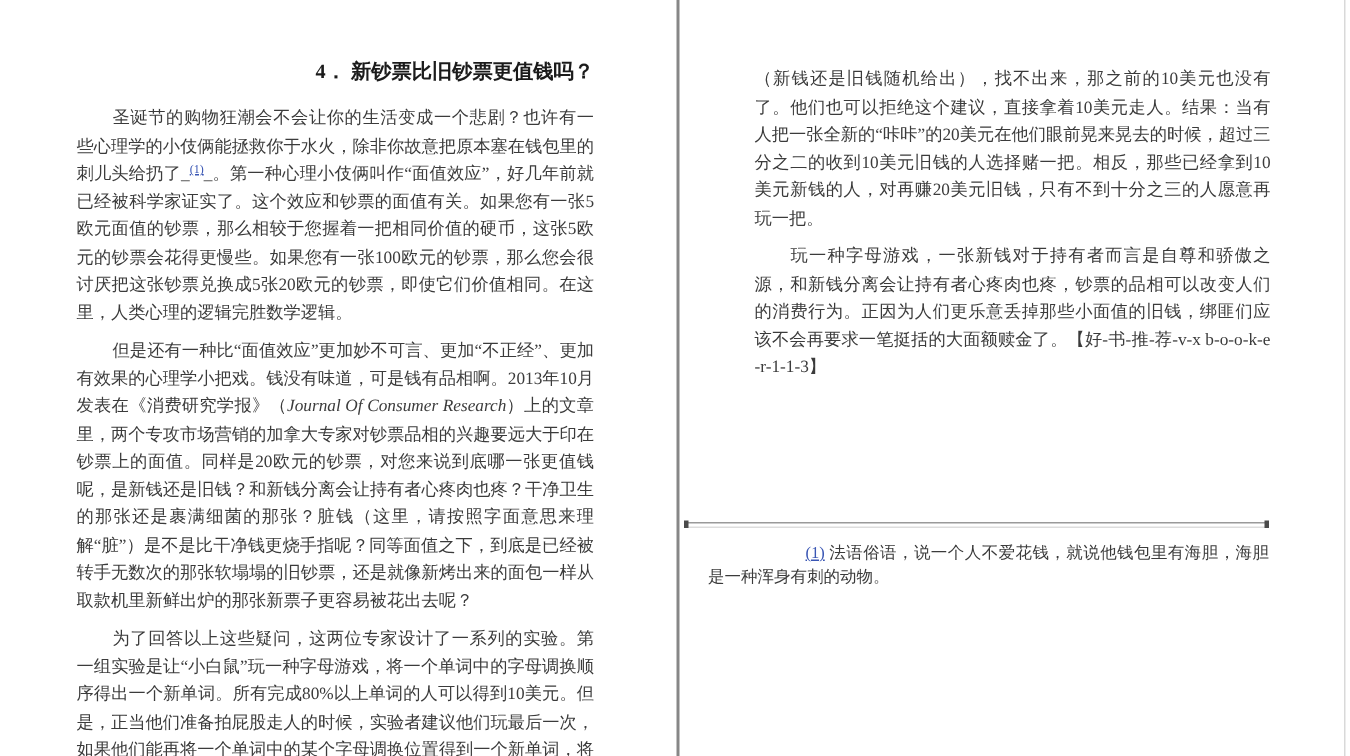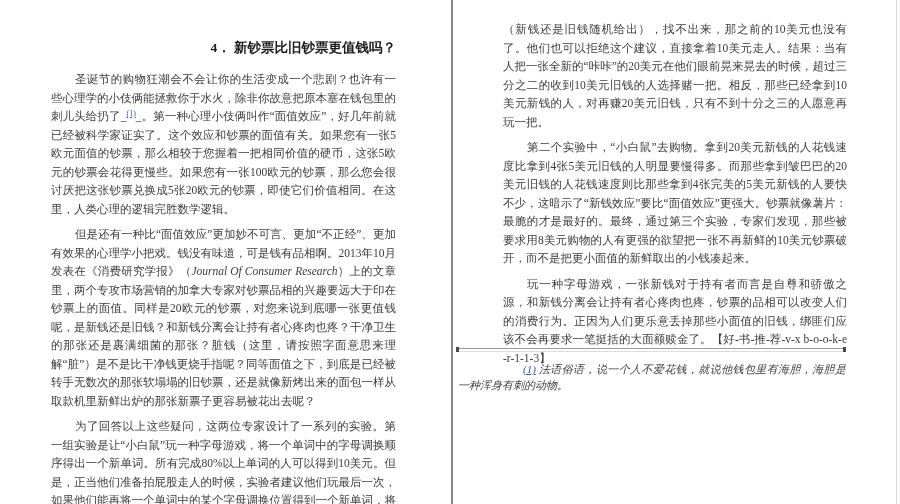--- a/index.html
+++ b/index.html
@@ -8,21 +8,21 @@
   }
   html,body{margin:0;padding:0;}
   body{
     width:900px;height:504px;position:relative;background:#ffffff;overflow:hidden;
     font-family:"Liberation Serif","DejaVu Serif",serif;
   }
   .page-divider{position:absolute;left:451px;top:0;width:2px;height:504px;background:var(--divider-color);}
   .right-edge-line{position:absolute;left:896px;top:0;width:1px;height:504px;background:#d9d9d9;}
   .page{position:absolute;color:var(--text-color);}
   .page-left{left:51px;top:34px;width:345px;}
-  .page-right{left:503px;top:20px;width:344px;}
+  .page-right{left:503px;top:44px;width:344px;}
   .chapter-title{
     margin:4px 0 12px 0;text-align:right;font-size:13.5px;line-height:20px;
     font-weight:bold;color:var(--title-color);
   }
   p.body{
     margin:0 0 7px 0;font-size:11.5px;line-height:18.5px;color:var(--text-color);
     text-align:justify;text-indent:24px;word-break:break-all;
   }
   p.body.no-indent{text-indent:0;}
   p.body:last-child{margin-bottom:0;}
@@ -32,40 +32,39 @@
   }
   i.journal{}
   .footnote-area{position:absolute;left:456px;top:348px;width:390px;}
   .fn-rule{position:relative;height:2px;border-top:1px solid var(--rule-color);border-bottom:1px solid #dddddd;}
   .fn-rule::before,.fn-rule::after{
     content:"";position:absolute;top:-2px;width:3px;height:5px;background:#4a4a4a;
   }
   .fn-rule::before{left:0;}
   .fn-rule::after{right:0;}
   .footnote-text{
-    margin:10px 0 0 2px;font-size:11px;line-height:15.5px;color:var(--text-color);
-    text-align:justify;text-indent:65px;word-break:break-all;font-style:italic;
+    margin:10px 0 0 16px;font-size:11px;line-height:15.5px;color:var(--text-color);
+    text-align:justify;text-indent:65px;word-break:break-all;
   }
   a.fn-link{color:var(--link-color);text-decoration:underline;cursor:pointer;}
 </style>
 </head>
 <body>
 
 <div class="page-divider"></div>
 <div class="right-edge-line"></div>
 
 <div class="page page-left">
   <h2 class="chapter-title">4． 新钞票比旧钞票更值钱吗？</h2>
   <p class="body"><span>圣诞节的购物狂潮会不会让你的生活变成一个悲剧？也许有一些心理学的小伎俩能拯救你于水火，除非你故意把原本塞在钱包里的刺儿头给扔了_</span><sup class="fn-ref">(1)</sup><span>_。第一种心理小伎俩叫作“面值效应”，好几年前就已经被科学家证实了。这个效应和钞票的面值有关。如果您有一张5欧元面值的钞票，那么相较于您握着一把相同价值的硬币，这张5欧元的钞票会花得更慢些。如果您有一张100欧元的钞票，那么您会很讨厌把这张钞票兑换成5张20欧元的钞票，即使它们价值相同。在这里，人类心理的逻辑完胜数学逻辑。</span></p>
   <p class="body"><span>但是还有一种比“面值效应”更加妙不可言、更加“不正经”、更加有效果的心理学小把戏。钱没有味道，可是钱有品相啊。2013年10月发表在《消费研究学报》（</span><i class="journal">Journal Of Consumer Research</i><span>）上的文章里，两个专攻市场营销的加拿大专家对钞票品相的兴趣要远大于印在钞票上的面值。同样是20欧元的钞票，对您来说到底哪一张更值钱呢，是新钱还是旧钱？和新钱分离会让持有者心疼肉也疼？干净卫生的那张还是裹满细菌的那张？脏钱（这里，请按照字面意思来理解“脏”）是不是比干净钱更烧手指呢？同等面值之下，到底是已经被转手无数次的那张软塌塌的旧钞票，还是就像新烤出来的面包一样从取款机里新鲜出炉的那张新票子更容易被花出去呢？</span></p>
   <p class="body">为了回答以上这些疑问，这两位专家设计了一系列的实验。第一组实验是让“小白鼠”玩一种字母游戏，将一个单词中的字母调换顺序得出一个新单词。所有完成80%以上单词的人可以得到10美元。但是，正当他们准备拍屁股走人的时候，实验者建议他们玩最后一次，如果他们能再将一个单词中的某个字母调换位置得到一个新单词，将会赚到20美元</p>
 </div>
 
 <div class="page page-right">
   <p class="body no-indent">（新钱还是旧钱随机给出），找不出来，那之前的10美元也没有了。他们也可以拒绝这个建议，直接拿着10美元走人。结果：当有人把一张全新的“咔咔”的20美元在他们眼前晃来晃去的时候，超过三分之二的收到10美元旧钱的人选择赌一把。相反，那些已经拿到10美元新钱的人，对再赚20美元旧钱，只有不到十分之三的人愿意再玩一把。</p>
-  <p class="body">第二个实验中，“小白鼠”去购物。拿到20美元新钱的人花钱速度比拿到4张5美元旧钱的人明显要慢得多。而那些拿到皱巴巴的20美元旧钱的人花钱速度则比那些拿到4张完美的5美元新钱的人要快不少，这暗示了“新钱效应”要比“面值效应”更强大。钞票就像薯片：最脆的才是最好的。最终，通过第三个实验，专家们发现，那些被要求用8美元购物的人有更强的欲望把一张不再新鲜的10美元钞票破开，而不是把更小面值的新鲜取出的小钱凑起来。</p>
   <p class="body"><span>玩一种字母游戏，一张新钱对于持有者而言是自尊和骄傲之源，和新钱分离会让持有者心疼肉也疼，钞票的品相可以改变人们的消费行为。正因为人们更乐意丢掉那些小面值的旧钱，绑匪们应该不会再要求一笔挺括的大面额赎金了。</span><span>【好-书-推-荐-v-x b-o-o-k-e-r-1-1-3】</span></p>
 </div>
 
 <div class="footnote-area">
   <div class="fn-rule"></div>
   <p class="footnote-text"><a class="fn-link">(1)</a><span> 法语俗语，说一个人不爱花钱，就说他钱包里有海胆，海胆是一种浑身有刺的动物。</span></p>
 </div>
 
 </body></html>

